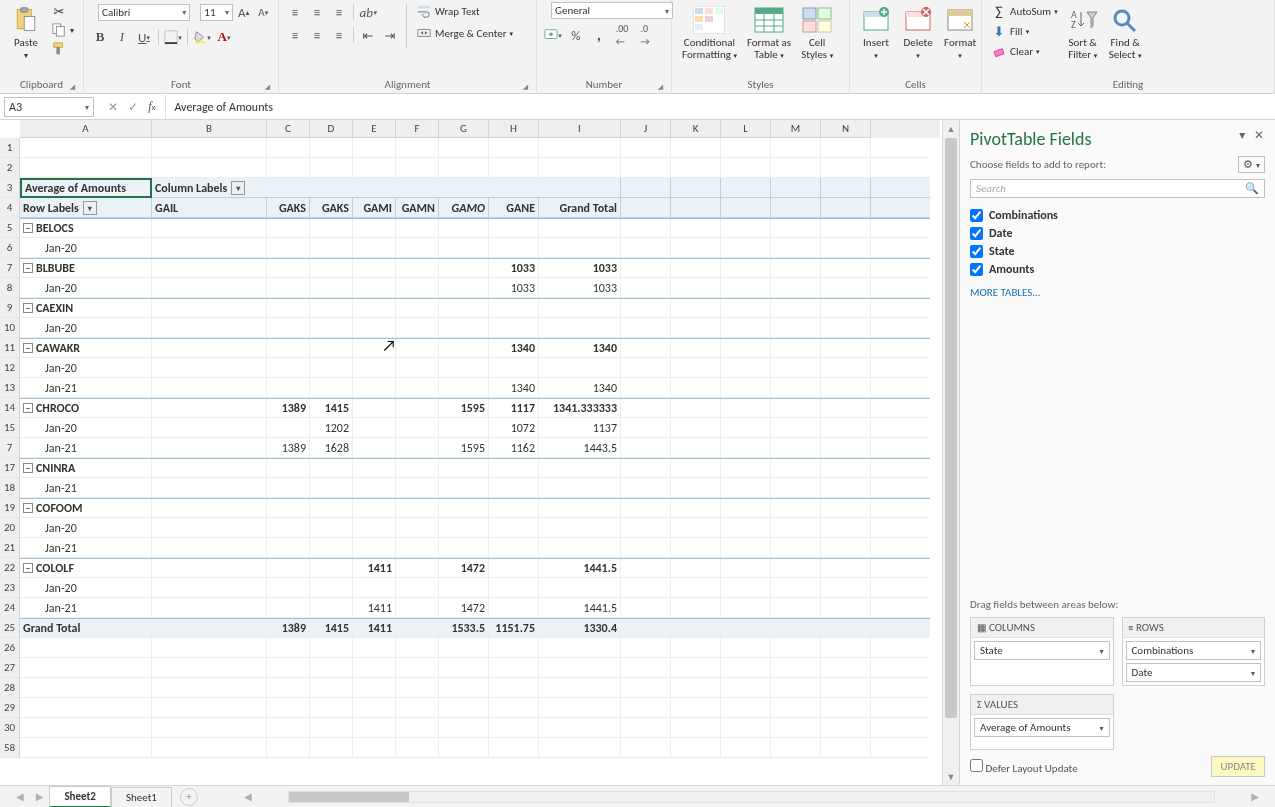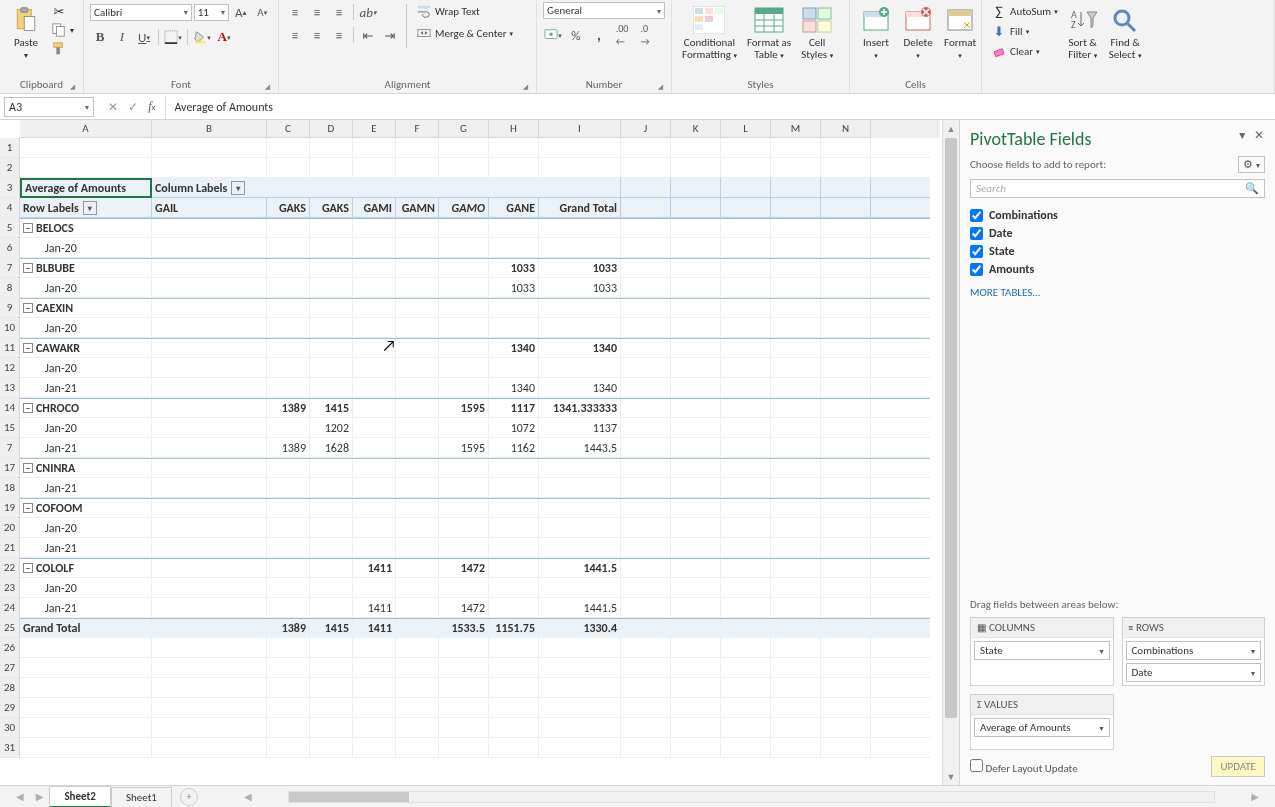--- a/index.html
+++ b/index.html
@@ -14,21 +14,21 @@
 .ribbon-group.no-launcher .ribbon-group-label::after { display: none; }
 
 .big-btn { display: flex; flex-direction: column; align-items: center; padding: 2px 4px; font-size: 11px; color: #333; cursor: pointer; }
 .big-btn .icon32 { width: 32px; height: 32px; display: flex; align-items: center; justify-content: center; font-size: 22px; }
 .big-btn .label { margin-top: 1px; text-align: center; line-height: 12px; }
 .small-stack { display: flex; flex-direction: column; gap: 1px; }
 .small-btn { font-size: 11px; padding: 1px 3px; cursor: pointer; color: #333; display: flex; align-items: center; gap: 3px; }
 .small-btn .icon16 { width: 16px; height: 16px; display: inline-flex; align-items: center; justify-content: center; font-size: 13px; }
 
 .font-group .row { display: flex; align-items: center; gap: 2px; margin-bottom: 3px; }
-.combo { border: 1px solid #c0c0c0; background: #fff; font-size: 11px; padding: 1px 3px; display: flex; align-items: center; justify-content: space-between; }
+.combo { border: 1px solid #c0c0c0; background: #fff; font-size: 11px; padding: 1px 3px; display: flex; align-items: center; justify-content: space-between; margin-left: 8px; }
 .combo .arrow { font-size: 8px; color: #666; margin-left: 4px; }
 .icon-btn { width: 20px; height: 20px; display: inline-flex; align-items: center; justify-content: center; font-size: 13px; color: #555; cursor: pointer; }
 .icon-btn.bold { font-weight: bold; font-family: "Times New Roman"; }
 .icon-btn.italic { font-style: italic; font-family: "Times New Roman"; }
 .icon-btn.underline { text-decoration: underline; font-family: Calibri; }
 
 .alignment-group .row { display: flex; gap: 2px; align-items: center; margin-bottom: 3px; }
 
 .collapse-ribbon { position: absolute; right: 6px; bottom: 76px; font-size: 12px; color: #666; cursor: pointer; }
 
@@ -379,20 +379,21 @@
       <div class="big-btn">
           <span class="icon32">
             <svg class="ico32" viewBox="0 0 32 28">
               <circle cx="13" cy="12" r="7" fill="none" stroke="#5a8ac4" stroke-width="3"></circle>
               <line x1="18" y1="17" x2="26" y2="25" stroke="#5a8ac4" stroke-width="3"></line>
             </svg>
           </span>
           <span class="label"><span>Find &amp;</span><br><span>Select</span> <span style="font-size:7px">▾</span></span>
         </div>
     </div>
+    <div class="ribbon-group-label">Editing</div>
   </div>
 
 </div>
 <span class="collapse-ribbon">ˆ</span>
 
 <div class="formula-bar">
   <div class="name-box">
       <span>A3</span>
       <span class="arrow">▾</span>
     </div>
@@ -450,21 +451,21 @@
           <div class="row-h">21</div>
           <div class="row-h">22</div>
           <div class="row-h">23</div>
           <div class="row-h">24</div>
           <div class="row-h">25</div>
           <div class="row-h">26</div>
           <div class="row-h">27</div>
           <div class="row-h">28</div>
           <div class="row-h">29</div>
           <div class="row-h">30</div>
-          <div class="row-h">31</div>
+          <div class="row-h">58</div>
         </div>
       <div class="grid-body" id="grid-body">
           <div class="grow ">
             <div class="gcell " style="width: 132px;"></div>
             <div class="gcell " style="width: 115px;"></div>
             <div class="gcell " style="width: 43px;"></div>
             <div class="gcell " style="width: 43px;"></div>
             <div class="gcell " style="width: 43px;"></div>
             <div class="gcell " style="width: 43px;"></div>
             <div class="gcell " style="width: 50px;"></div>

